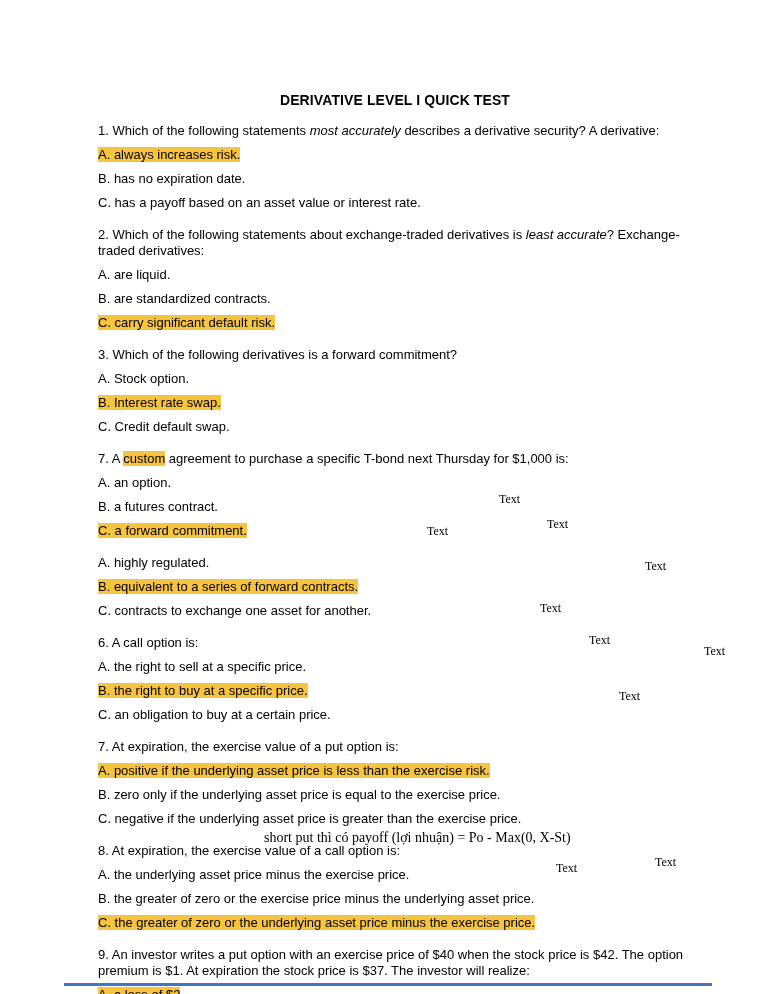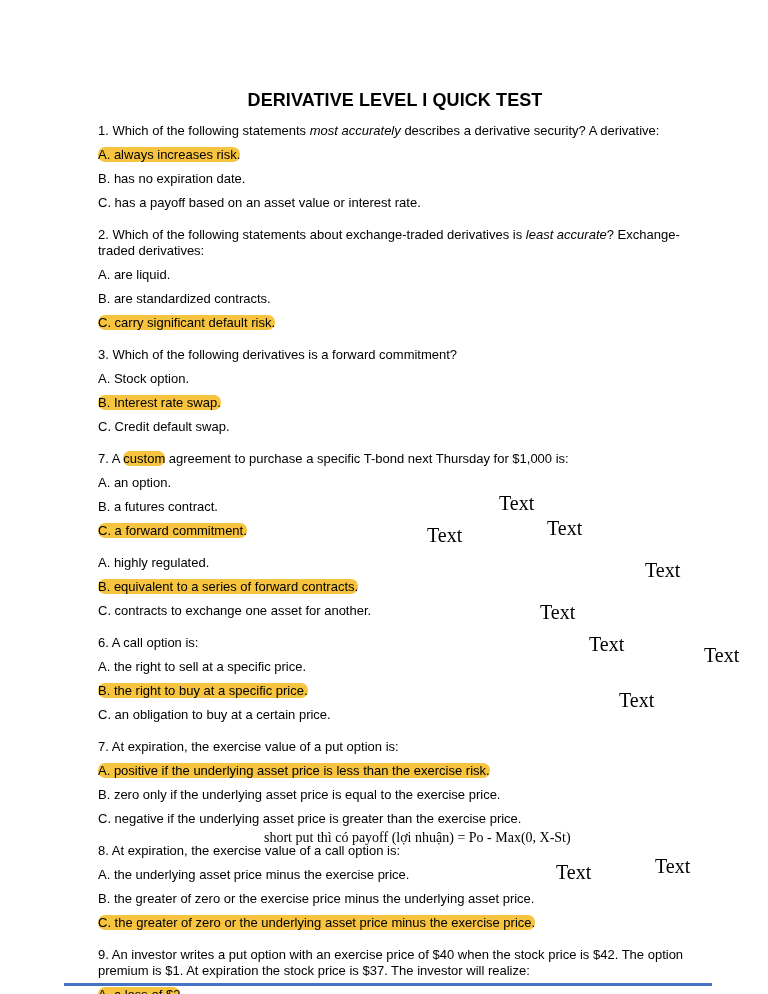--- a/index.html
+++ b/index.html
@@ -3,27 +3,27 @@
 <meta charset="utf-8">
 <style>
   :root { --hl:#f7c440; --divider:#4472c4; }
   html, body { margin:0; padding:0; }
   body {
     width:768px; height:994px; background:#ffffff; color:#000;
     font-family:"Liberation Sans", sans-serif;
   }
   .page { position:relative; width:768px; height:994px; background:#fff; overflow:hidden; }
   .content { position:absolute; left:90px; top:92px; width:610px; font-size:13px; line-height:16px; }
-  .title { font-weight:bold; text-align:center; font-size:18px; margin:0 0 15px 0; letter-spacing:.1px; }
+  .title { font-weight:bold; text-align:center; font-size:14px; margin:0 0 15px 0; letter-spacing:.1px; }
   .q { margin:0 0 16px 0; }
   .line { margin:8px; }
   .em { font-style:italic; }
-  .hl { background:var(--hl);border-radius:7px; }
+  .hl { background:var(--hl); }
   .tbox {
-    position:absolute; font-family:"Liberation Serif", serif; font-size:20px;
+    position:absolute; font-family:"Liberation Serif", serif; font-size:12px;
     color:#000; white-space:nowrap;
   }
   .note {
     position:absolute; left:264px; top:830px; font-family:"Liberation Serif", serif;
     font-size:14px; color:#000; white-space:nowrap;
   }
   .divider { position:absolute; left:64px; top:983px; width:648px; height:3px; background:var(--divider); }
 </style>
 </head>
 <body>

